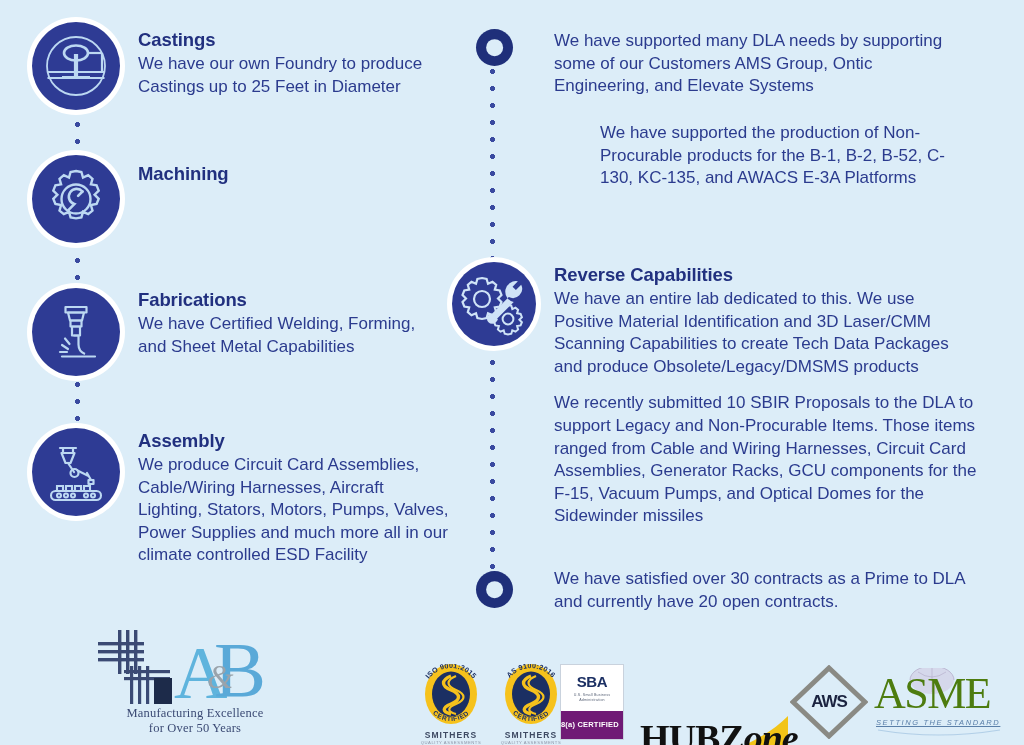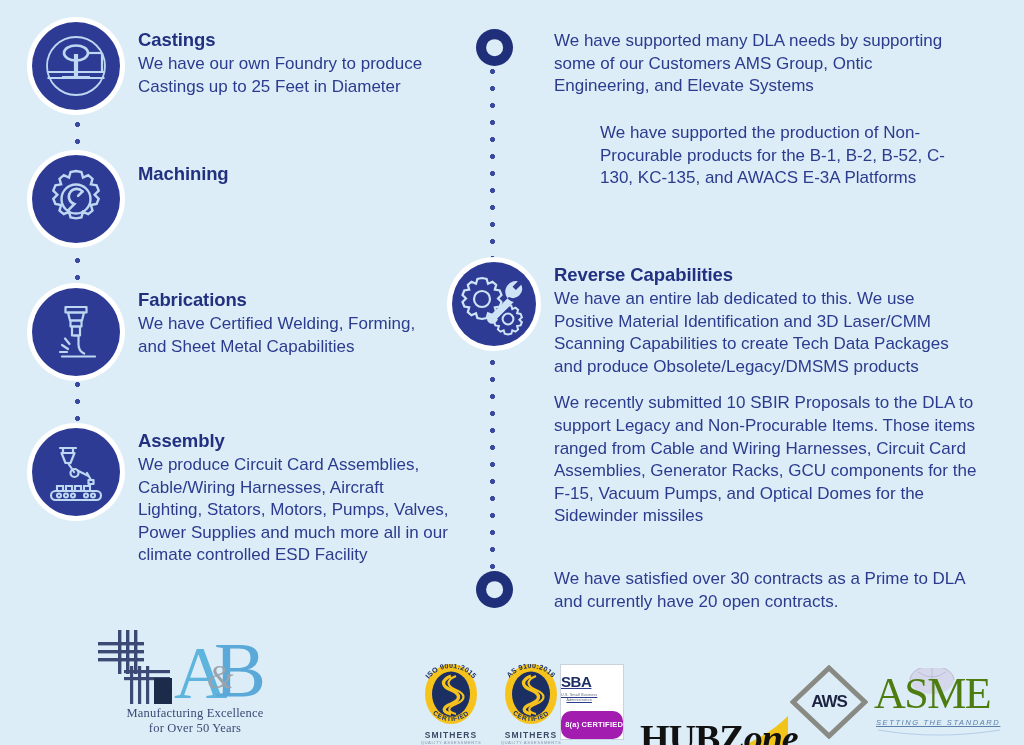--- a/index.html
+++ b/index.html
@@ -82,27 +82,27 @@
   }
   .smithers-sub{
     text-align:center;color:#8d95a8;font-size:4.2px;letter-spacing:.55px;
   }
 
   .sba-box{
     position:absolute;background:#ffffff;border:1px solid #c9d2dd;
   }
   .sba-top{
     position:absolute;left:0;right:0;top:0;height:62%;
-    display:flex;flex-direction:column;align-items:flex-start;justify-content:center;text-decoration:underline;
+    display:flex;flex-direction:column;align-items:center;justify-content:center;
   }
   .sba-word{font-family:"Liberation Sans",sans-serif;font-weight:bold;font-size:15px;color:#1b2f63;letter-spacing:-0.4px;}
   .sba-small{font-size:3.6px;color:#5a6478;text-align:center;line-height:1.25;margin-top:3px;letter-spacing:.2px;}
   .sba-bar{
     position:absolute;left:0;right:0;bottom:0;height:38%;
-    background:#a21caf;display:flex;align-items:center;justify-content:flex-end;border-radius:10px;
+    background:#701a75;display:flex;align-items:center;justify-content:flex-start;
   }
   .sba-bar span{color:#fff;font-size:7.5px;font-weight:bold;letter-spacing:.2px;}
 
   .hubz{position:absolute;}
   .hubz-word{
     position:absolute;left:0;top:2px;
     font-family:"Liberation Serif", serif;
     font-size:38px;font-weight:bold;color:#111111;letter-spacing:-1px;
     white-space:nowrap;
   }

